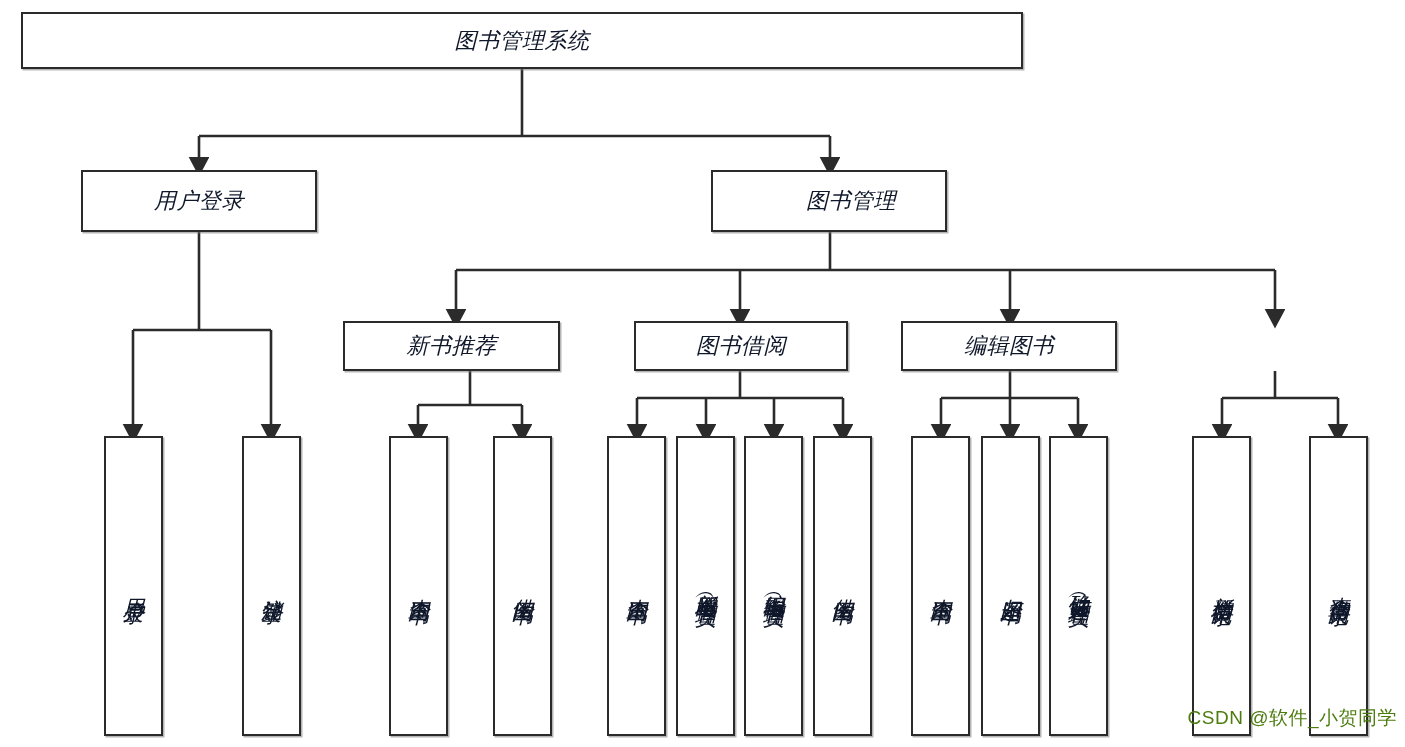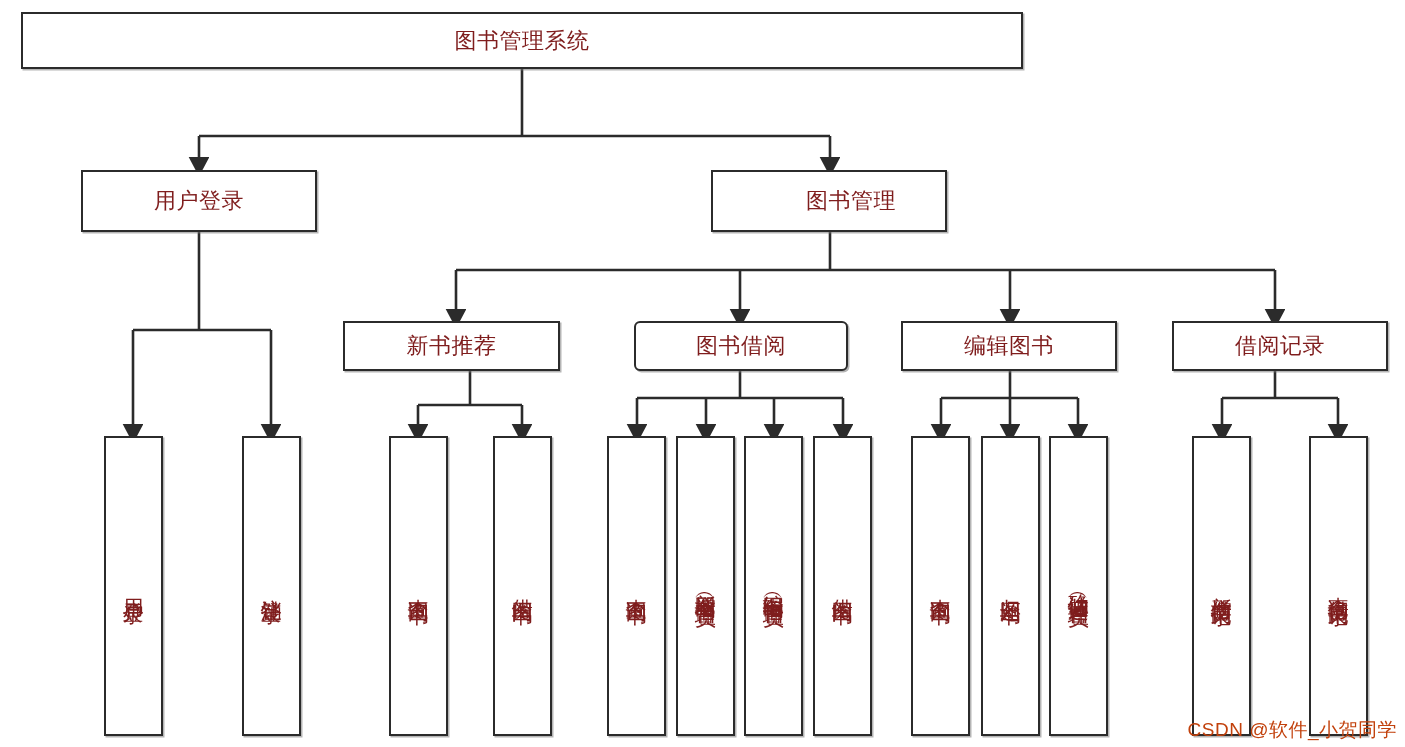--- a/index.html
+++ b/index.html
@@ -27,22 +27,23 @@
     pointer-events: none;
   }
   .node {
     position: absolute;
     box-sizing: border-box;
     border: 2px solid #2b2b2b;
     background: #ffffff;
     display: flex;
     align-items: center;
     justify-content: center;
-    color: #7f1d1d;
+    color: #0f172a;
     box-shadow: 1.5px 1.5px 0 rgba(120,120,120,0.55);
+    font-style: italic;
   }
   .node .lbl {
     display: block;
     text-align: center;
     line-height: 1.18;
     white-space: nowrap;
   }
   .node.horiz .lbl {
     font-size: 22px;
     letter-spacing: 0.5px;
@@ -59,23 +60,23 @@
     writing-mode: vertical-rl;
     text-orientation: upright;
     font-size: 21px;
     line-height: 1.22;
     letter-spacing: 2px;
     white-space: nowrap;
   }
   .watermark {
     position: absolute;
     right: 8px;
-    bottom: 4px;
+    bottom: 16px;
     font-size: 19px;
-    color: #c2410c;
+    color: #4d7c0f;
     letter-spacing: 0.5px;
     white-space: nowrap;
     user-select: none;
   }
 </style>
 </head>
 <body>
 
 <div id="canvas">
 
@@ -136,29 +137,26 @@
   <div class="node horiz" style="left:81px; top:170px; width:236px; height:62px;">
     <span class="lbl">用户登录</span>
   </div>
   <div class="node horiz" style="left:711px; top:170px; width:236px; height:62px;padding-left:44px;">
     <span class="lbl">图书管理</span>
   </div>
 
   <div class="node horiz" style="left:343px; top:321px; width:217px; height:50px;">
     <span class="lbl">新书推荐</span>
   </div>
-  <div class="node horiz" style="left:634px; top:321px; width:214px; height:50px;border-radius:6px;">
+  <div class="node horiz" style="left:634px; top:321px; width:214px; height:50px;">
     <span class="lbl">图书借阅</span>
   </div>
   <div class="node horiz" style="left:901px; top:321px; width:216px; height:50px;">
     <span class="lbl">编辑图书</span>
   </div>
-  <div class="node horiz" style="left:1172px; top:321px; width:216px; height:50px;">
-    <span class="lbl">借阅记录</span>
-  </div>
 
   <div class="node vert" style="left:104px; top:436px; width:59px; height:300px;">
     <span class="lbl">用户登录</span>
   </div>
   <div class="node vert" style="left:242px; top:436px; width:59px; height:300px;">
     <span class="lbl">注销登录</span>
   </div>
 
   <div class="node vert" style="left:389px; top:436px; width:59px; height:300px;">
     <span class="lbl">查询图书</span>

